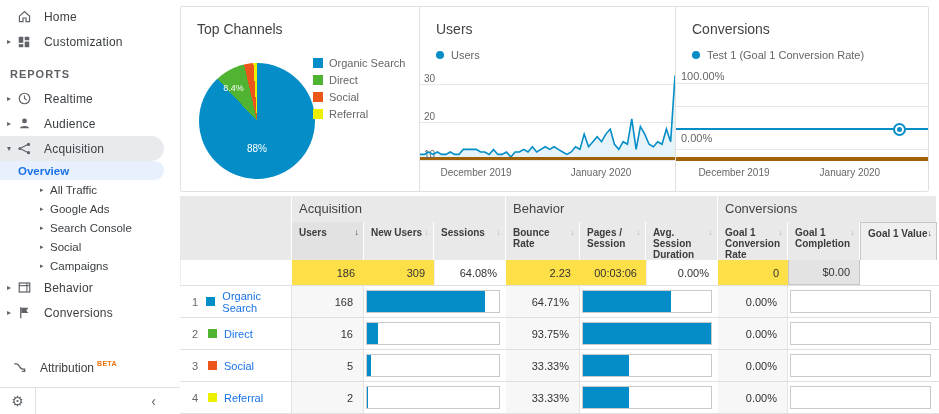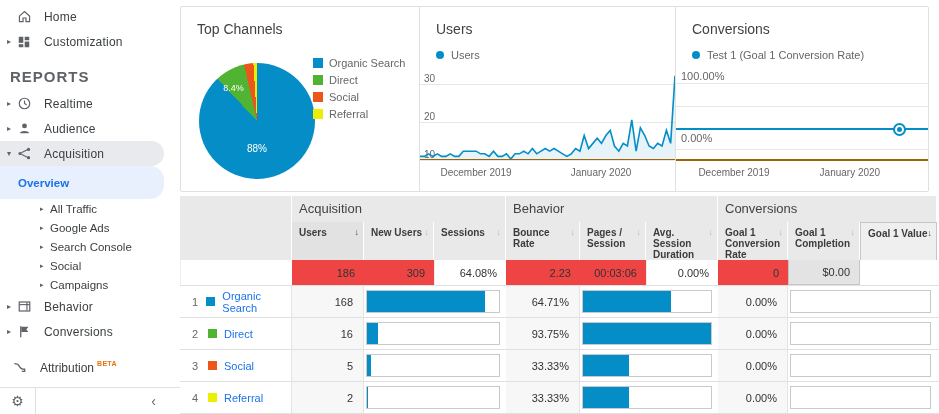--- a/index.html
+++ b/index.html
@@ -6,25 +6,25 @@
   html,body { width:939px; height:414px; overflow:hidden; background:#fff;
     font-family:"Liberation Sans","DejaVu Sans",sans-serif; }
   body { display:flex; }
 
   
   .sidebar { width:180px; flex:0 0 180px; background:#fff; position:relative; padding-top:4px; font-size:12px; color:#3c4043; }
   .nav-item { display:flex; align-items:center; height:25px; padding-left:4px; cursor:pointer; position:relative; }
   .nav-item .arrow { width:10px; font-size:8px; color:#5f6368; flex:0 0 10px; text-align:center; }
   .nav-item .nicon { width:16px; height:16px; margin:0 12px 0 2px; display:flex; align-items:center; justify-content:center; flex:0 0 16px; }
   .nav-item .nlabel { color:#3c4043; letter-spacing:.2px; }
-  .nav-section-label { font-size:15px; letter-spacing:1px; color:#5f6368; padding:14px 0 6px 10px; font-weight:bold; }
+  .nav-section-label { font-size:11px; letter-spacing:1px; color:#5f6368; padding:14px 0 6px 10px; font-weight:bold; }
   .nav-item.pill-active { background:#e8eaed; border-radius:0 16px 16px 0; margin-right:16px; }
   .sub-item { display:flex; align-items:center; height:19px; padding-left:40px; cursor:pointer; font-size:11.5px; color:#3c4043; }
   .sub-item .arrow { width:10px; font-size:7px; color:#5f6368; }
-  .sub-item.selected { background:#e8f0fe; border-radius:0 14px 14px 0; margin-right:16px; height:33px;padding-left:8px; }
+  .sub-item.selected { background:#e8f0fe; border-radius:0 14px 14px 0; margin-right:16px; height:19px;padding-left:8px; }
   .sub-item.selected .slabel { color:#1a73e8; font-weight:bold; }
   .attribution-row { position:absolute; bottom:34px; left:0; right:0; display:flex; align-items:center; padding-left:10px; height:24px; cursor:pointer; }
   .attribution-row .nicon { width:16px; margin:0 12px 0 2px; }
   .beta-badge { font-size:7px; color:#e8710a; font-weight:bold; margin-left:3px; transform:translateY(-5px); letter-spacing:.3px; }
   .sidebar-bottom { position:absolute; bottom:0; left:0; right:0; height:27px; border-top:1px solid #e0e0e0; display:flex; align-items:center; }
   .gear-btn { width:36px; height:100%; border-right:1px solid #e0e0e0; display:flex; align-items:center; justify-content:center; font-size:14px; color:#5f6368; cursor:pointer; }
   .collapse-btn { margin-left:auto; padding-right:24px; color:#5f6368; font-size:14px; cursor:pointer; }
 
   
   .content { flex:1; display:flex; flex-direction:column; }
@@ -40,21 +40,21 @@
   .pie-label { position:absolute; color:#fff; font-size:9px; }
   .pie-label.big { left:50%; top:73%; transform:translate(-50%,-50%); font-size:10px; }
   .pie-label.small { left:21%; top:17%; }
   .tc-legend { position:absolute; left:132px; top:50px; }
   .tc-legend .li { display:flex; align-items:center; margin-bottom:5px; font-size:11px; color:#666; }
   .swatch { width:10px; height:10px; margin-right:6px; flex:0 0 10px; }
 
   
   .mini-legend { display:flex; align-items:center; font-size:11px; color:#666; padding:12px 0 0 16px; }
   .dot { width:8px; height:8px; border-radius:50%; margin-right:7px; }
-  .plot { position:absolute; left:0; right:0; top:66px; height:88px; border-bottom:2px solid #a16207; }
+  .plot { position:absolute; left:0; right:0; top:66px; height:88px; border-bottom:4px solid #a16207; }
   .gridline { position:absolute; left:0; right:0; height:1px; background:#e6e6e6; }
   .ytick { position:absolute; left:4px; transform:translateY(-11px); font-size:10px; color:#666; }
   .xticks { position:absolute; left:0; right:0; top:160px; font-size:10px; color:#666; }
   .xtick { position:absolute; transform:translateX(-50%); white-space:nowrap; }
   .plot svg { position:absolute; left:0; top:0; width:100%; height:100%; }
   .flatline { position:absolute; left:0; right:0; height:2px; background:#058dc7; }
   .conv-ylab { position:absolute; left:5px; font-size:11px; color:#666; }
   .marker { position:absolute; width:13px; height:13px; border-radius:50%; border:2px solid #058dc7; background:#fff; display:flex; align-items:center; justify-content:center; }
   .marker .mdot { width:5px; height:5px; border-radius:50%; background:#058dc7; }
 
@@ -66,21 +66,21 @@
   .gspan3 { grid-column:span 3; }
   .header-row { height:38px; }
   .hcell { background:#e9e9e9; border-right:1px solid #fff; font-size:10px; font-weight:bold; color:#3c3c3c; padding:5px 5px 0 7px; position:relative; line-height:11px; }
   .hcell.sorted { background:#e2e2e2; }
   .hcell.sel-col { background:#efefef; border:1px solid #c6c6c6; border-bottom:none; }
   .sort-ic { position:absolute; right:4px; top:5px; font-size:9px; color:#444; }
   .sort-ic.dim { color:#b8b8b8; }
   .totals-row { height:26px; border-bottom:1px solid #e0e0e0; }
   .totals-row > div { display:flex; align-items:center; justify-content:flex-end; padding-right:9px; }
   .t-white { background:#fff; border-left:1px solid #eee; }
-  .t-gray { background:#ef4444; }
+  .t-gray { background:#fde047; }
   .t-sel { background:#e3e3e3; border:1px solid #c6c6c6; border-top:none; }
   .data-row { height:32px; border-bottom:1px solid #e0e0e0; align-items:center; }
   .label-cell { display:flex; align-items:center; height:100%; background:#fff; border-right:1px solid #e4e4e4; padding-left:12px; }
   .row-idx { color:#666; width:16px; }
   .row-swatch { width:9px; height:9px; margin-right:7px; flex:0 0 9px; }
   .row-link { color:#1a73e8; cursor:pointer; text-decoration:none; }
   .vcell { display:flex; align-items:center; justify-content:flex-end; padding-right:10px; height:100%; background:#f7f7f7; border-right:1px solid #e4e4e4; }
   .bar-cell { grid-column:span 2; height:100%; display:flex; align-items:center; padding:0 6px 0 2px; background:#fff; }
   .bar-box { width:100%; height:23px; border:1px solid #c9c9c9; background:#fff; }
   .bar { height:100%; }

